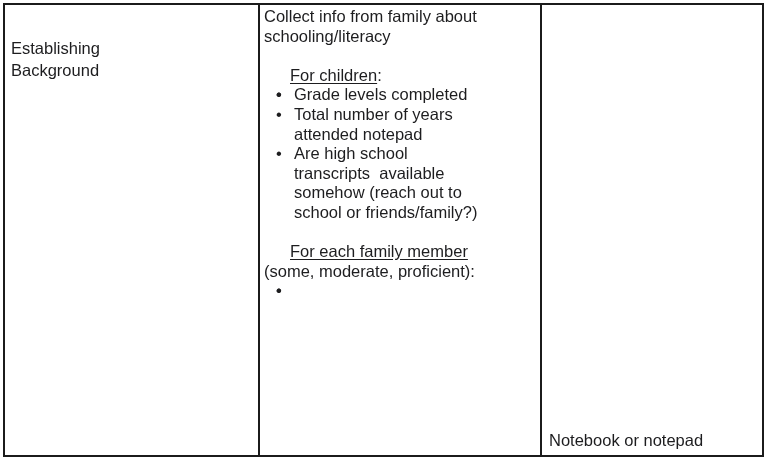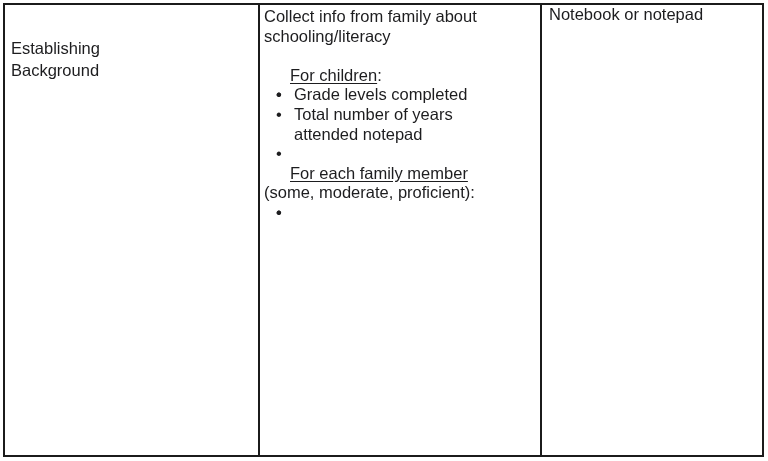--- a/index.html
+++ b/index.html
@@ -38,22 +38,22 @@
   .cell-details {
     width: 282px;
     border-right: 2px solid #1b1b1b;
     display: flex;
     align-items: flex-start;
     padding: 2px 6px 2px 4px;
   }
   .cell-materials {
     flex: 1;
     display: flex;
-    align-items: flex-start;
-    padding: 0 4px 4px 7px;
+    align-items: flex-end;
+    padding: 8px 4px 4px 7px;
   }
   .pre { white-space: pre-wrap; }
   .shift-down { margin-top: 28px; }
   .details-content { width: 100%; }
   .blank-line { height: 19.6px; }
   .u { text-decoration: underline; text-underline-offset: 2px; margin-left: 26px; }
   ul.bullets {
     list-style: none;
     margin: 0;
     padding: 0;
@@ -87,21 +87,24 @@
 
         <div class="blank-line"></div>
 
         <div class="pre"><span class="u">For children</span><span>:</span></div>
 
         <ul class="bullets">
           <li><span class="dot">•</span></li>
           <li><span class="dot">•</span><span class="pre">Grade levels completed</span></li>
           <li><span class="dot">•</span><span class="pre">Total number of years
 attended notepad</span></li>
-          <li><span class="dot">•</span></li>
+          <li><span class="dot">•</span><span class="pre">Are high school
+transcripts  available
+somehow (reach out to
+school or friends/family?)</span></li>
         </ul>
 
         <div class="blank-line"></div>
 
         <div class="pre"><span class="u">For each family member</span><span class="pre">
 (some, moderate, proficient):</span></div>
 
         <ul class="bullets">
           <li><span class="dot">•</span></li>
           <li><span class="dot">•</span></li>

